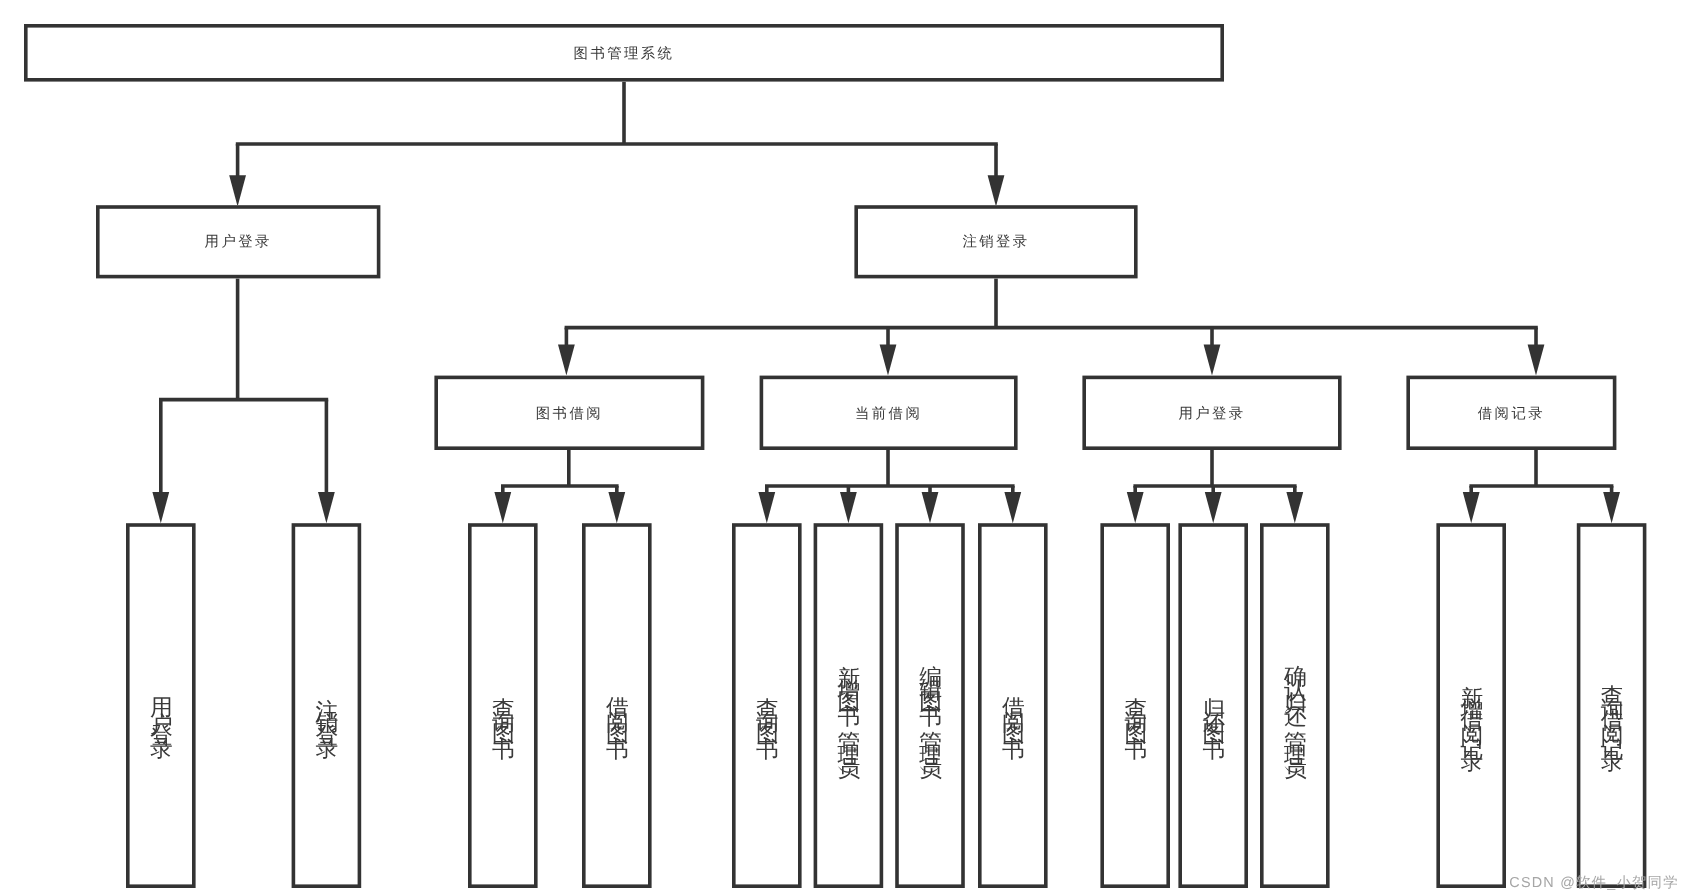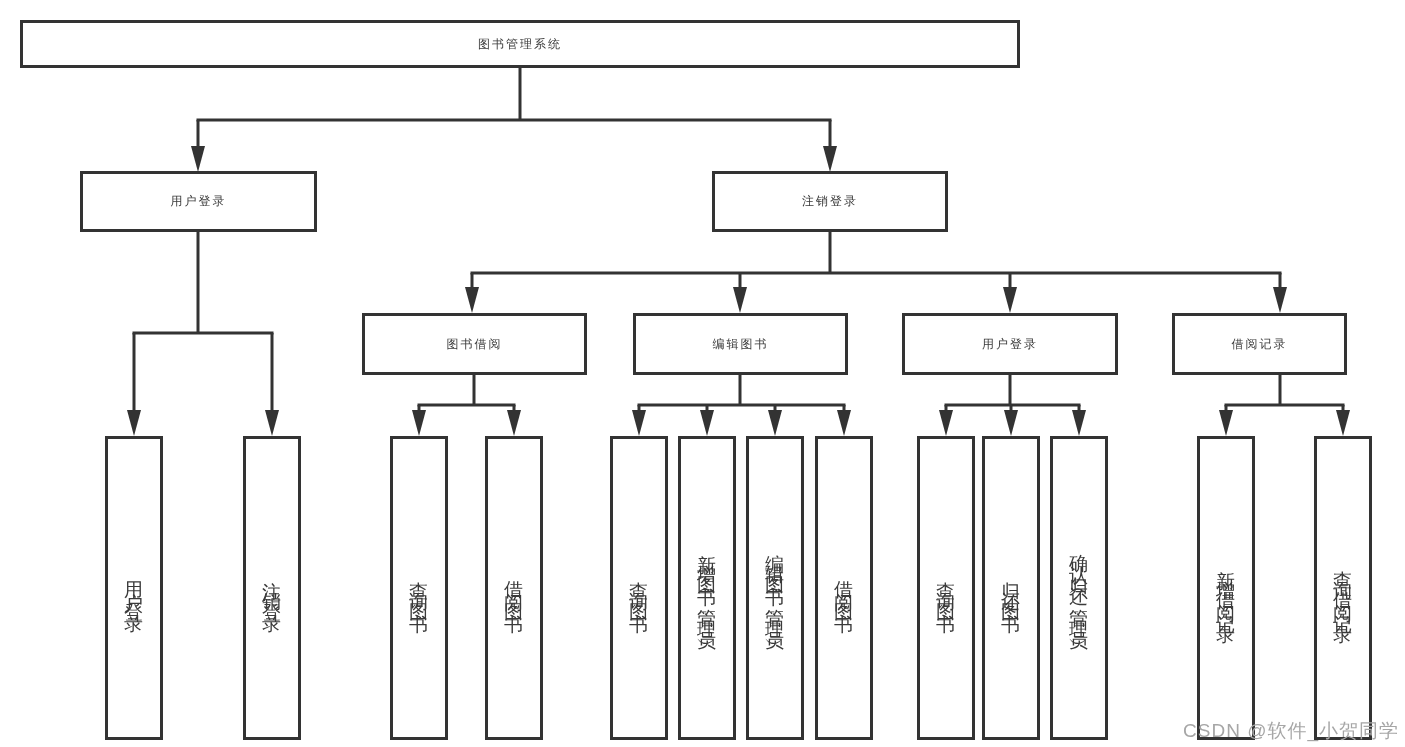--- a/index.html
+++ b/index.html
@@ -18,21 +18,21 @@
     background:#ffffff;
     display:flex;align-items:center;justify-content:center;
   }
   .box.h span{font-size:12px;letter-spacing:2px;white-space:nowrap;}
   .box.v span{
     writing-mode:vertical-rl;text-orientation:mixed;
     font-size:19px;letter-spacing:11px;line-height:1;white-space:nowrap;
   }
   .watermark{
     position:absolute;right:6px;bottom:3px;
-    font-size:19px;letter-spacing:1px;
+    font-size:12px;letter-spacing:1px;
     color:var(--watermark,#a6a6a6);
   }
 </style>
 </head>
 <body>
 
 <div class="stage">
 
   <svg class="connectors" viewBox="0 0 1405 747" xmlns="http://www.w3.org/2000/svg" aria-hidden="true">
 
@@ -104,21 +104,21 @@
     <span>用户登录</span>
   </div>
   <div class="box h" style="left:712px;top:171px;width:236px;height:61px">
     <span>注销登录</span>
   </div>
 
   <div class="box h" style="left:362px;top:313px;width:225px;height:62px">
     <span>图书借阅</span>
   </div>
   <div class="box h" style="left:633px;top:313px;width:215px;height:62px">
-    <span>编辑图书</span>
+    <span>当前借阅</span>
   </div>
   <div class="box h" style="left:902px;top:313px;width:216px;height:62px">
     <span>用户登录</span>
   </div>
   <div class="box h" style="left:1172px;top:313px;width:175px;height:62px">
     <span>借阅记录</span>
   </div>
 
   <div class="box v" style="left:105px;top:436px;width:58px;height:304px">
     <span>用户登录</span>

